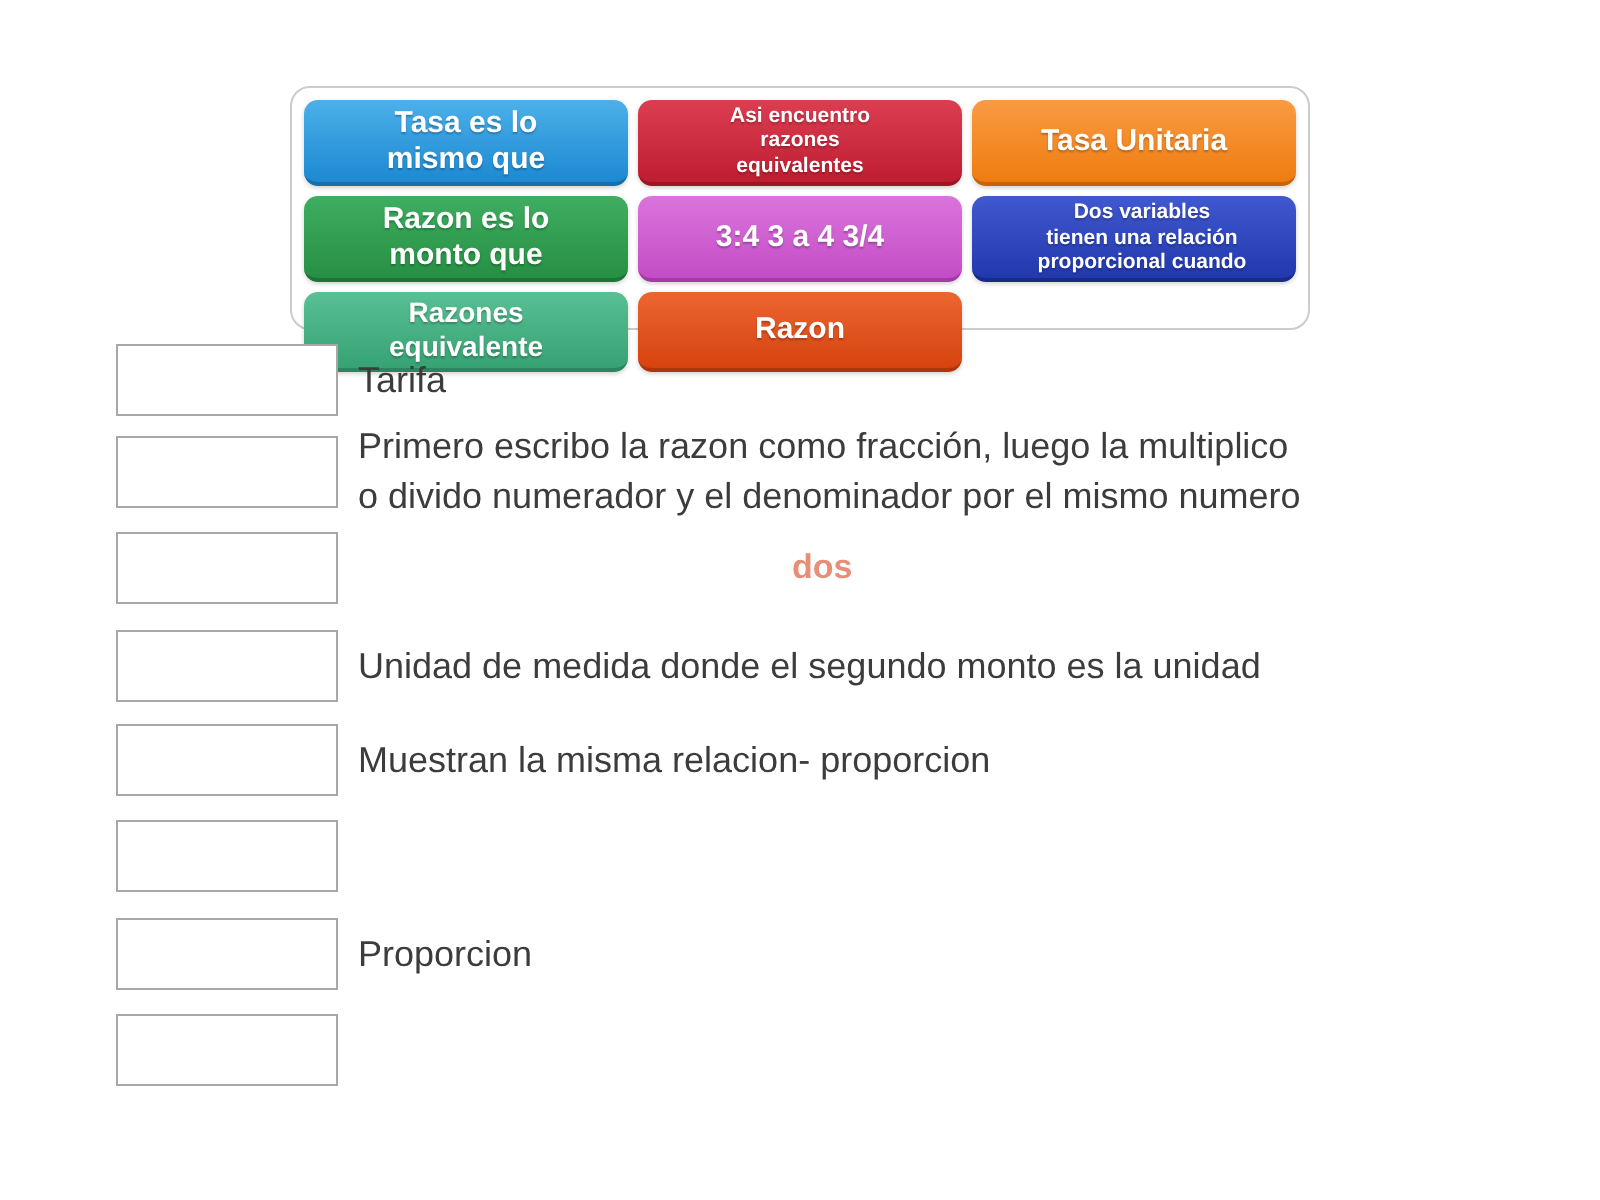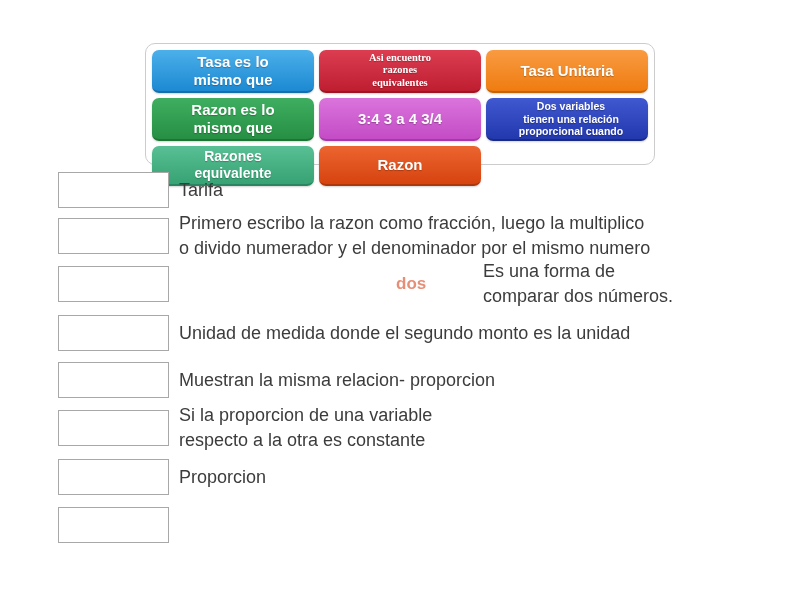--- a/index.html
+++ b/index.html
@@ -87,26 +87,26 @@
     transform: translateY(-50%);
     margin-left: 0;
   }
 </style>
 </head>
 <body>
 
 <div class="tile-panel">
   <div class="tile fs-lg" style="background: linear-gradient(rgb(76, 176, 234), rgb(28, 137, 210)); border-bottom-color: rgb(22, 111, 169);">Tasa es lo
 mismo que</div>
-  <div class="tile fs-sm" style="background: linear-gradient(rgb(220, 61, 80), rgb(191, 30, 49)); border-bottom-color: rgb(157, 22, 38); font-family: Liberation Serif, serif;">Asi encuentro
+  <div class="tile fs-sm" style="background: linear-gradient(rgb(220, 61, 80), rgb(191, 30, 49)); border-bottom-color: rgb(157, 22, 38);">Asi encuentro
 razones
 equivalentes</div>
   <div class="tile fs-lg" style="background: linear-gradient(rgb(249, 155, 66), rgb(239, 124, 16)); border-bottom-color: rgb(198, 100, 9);">Tasa Unitaria</div>
   <div class="tile fs-lg" style="background: linear-gradient(rgb(63, 174, 96), rgb(38, 143, 67)); border-bottom-color: rgb(29, 116, 53);">Razon es lo
-mismo que</div>
+monto que</div>
   <div class="tile fs-lg" style="background: linear-gradient(rgb(218, 116, 220), rgb(196, 76, 198)); border-bottom-color: rgb(162, 59, 164);">3:4 3 a 4 3/4</div>
   <div class="tile fs-sm" style="background: linear-gradient(rgb(64, 88, 208), rgb(34, 56, 173)); border-bottom-color: rgb(26, 43, 133); padding-left: 12px;">Dos variables
 tienen una relación
 proporcional cuando</div>
   <div class="tile fs-md" style="background: linear-gradient(rgb(88, 192, 148), rgb(55, 162, 116)); border-bottom-color: rgb(43, 133, 96);">Razones
 equivalente</div>
   <div class="tile fs-lg" style="background: linear-gradient(rgb(236, 101, 48), rgb(214, 67, 15)); border-bottom-color: rgb(173, 55, 12);">Razon</div>
 </div>
 
 <div class="match-row" style="top:172px">
@@ -120,43 +120,39 @@
   <div class="row-flex">
     <div class="drop-box"></div>
     <div class="def-text">Primero escribo la razon como fracción, luego la multiplico
 o divido numerador y el denominador por el mismo numero</div>
   </div>
 </div>
 
 <div class="match-row" style="top:266px">
   <div class="drop-box abs"></div>
   <span class="img-alt" id="img-alt-dos" style="color: rgb(231, 142, 118);">dos</span>
-  <div class="def-text abs">Es una forma de
-comparar dos números.</div>
 </div>
 
 <div class="match-row" style="top:315px">
   <div class="row-flex">
     <div class="drop-box"></div>
     <div class="def-text">Unidad de medida donde el segundo monto es la unidad</div>
   </div>
 </div>
 
 <div class="match-row" style="top:362px">
   <div class="row-flex">
     <div class="drop-box"></div>
     <div class="def-text">Muestran la misma relacion- proporcion</div>
   </div>
 </div>
 
 <div class="match-row" style="top:410px">
   <div class="row-flex">
     <div class="drop-box"></div>
-    <div class="def-text">Si la proporcion de una variable
-respecto a la otra es constante</div>
   </div>
 </div>
 
 <div class="match-row" style="top:459px">
   <div class="row-flex">
     <div class="drop-box"></div>
     <div class="def-text">Proporcion</div>
   </div>
 </div>
 

